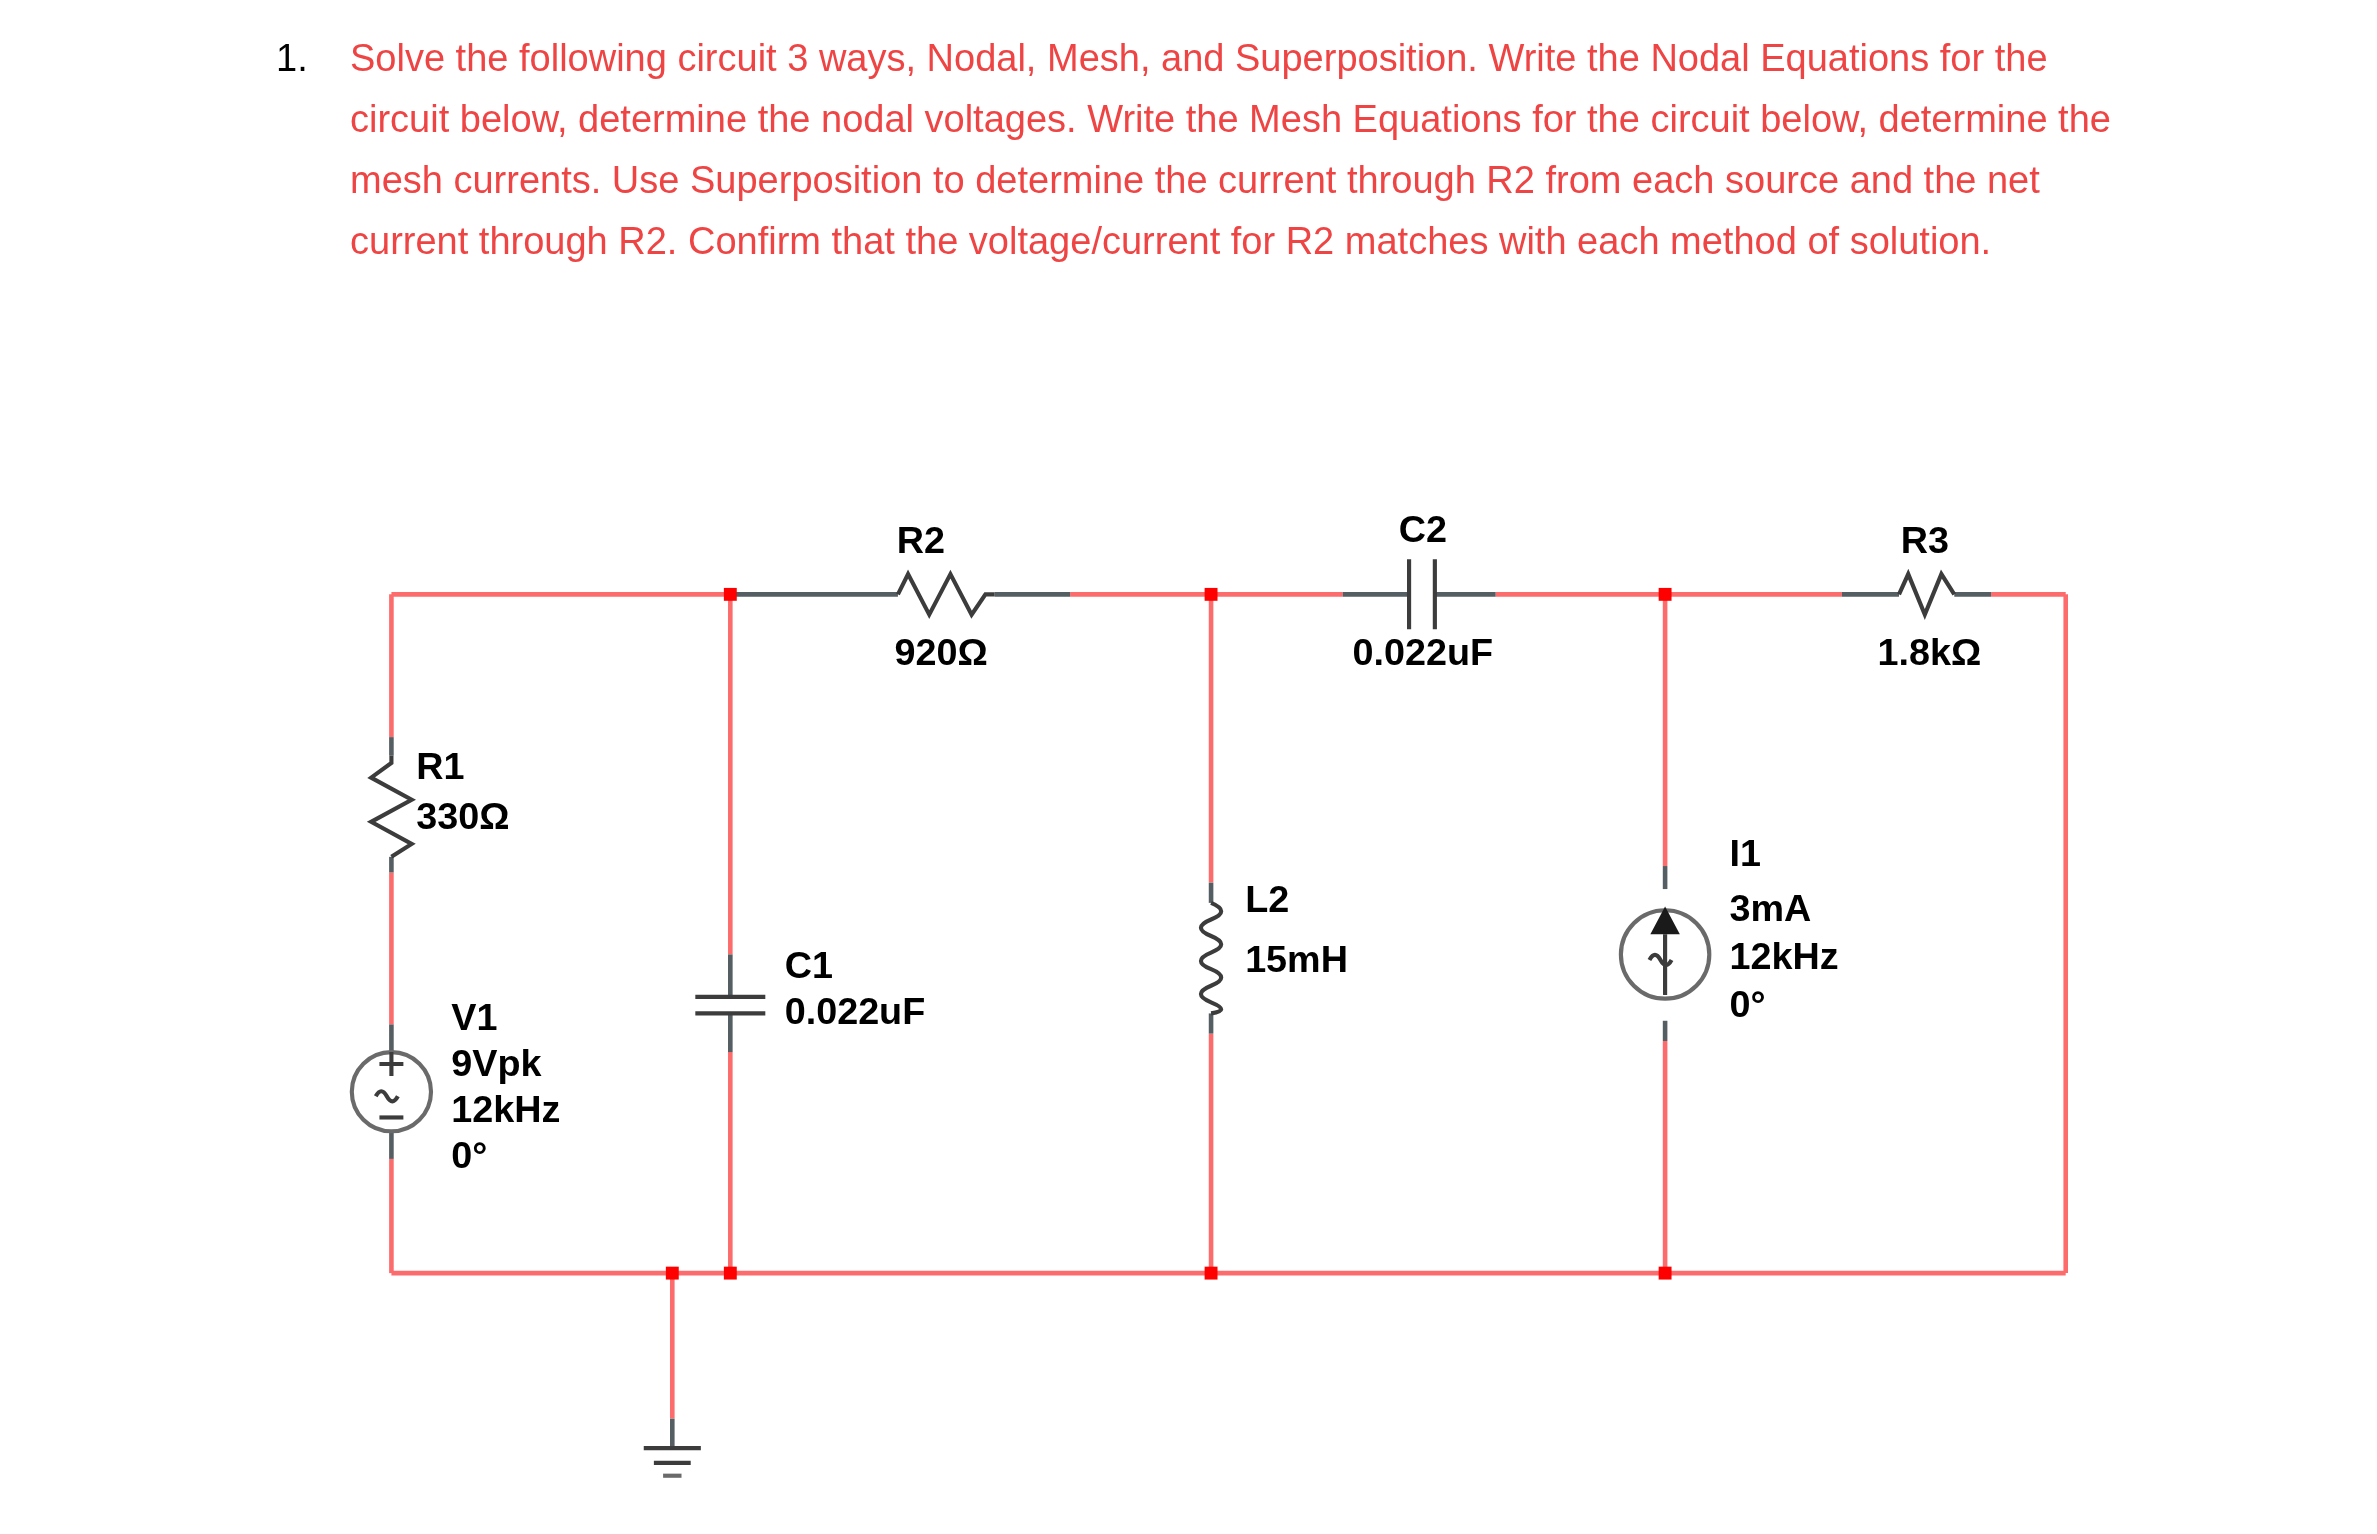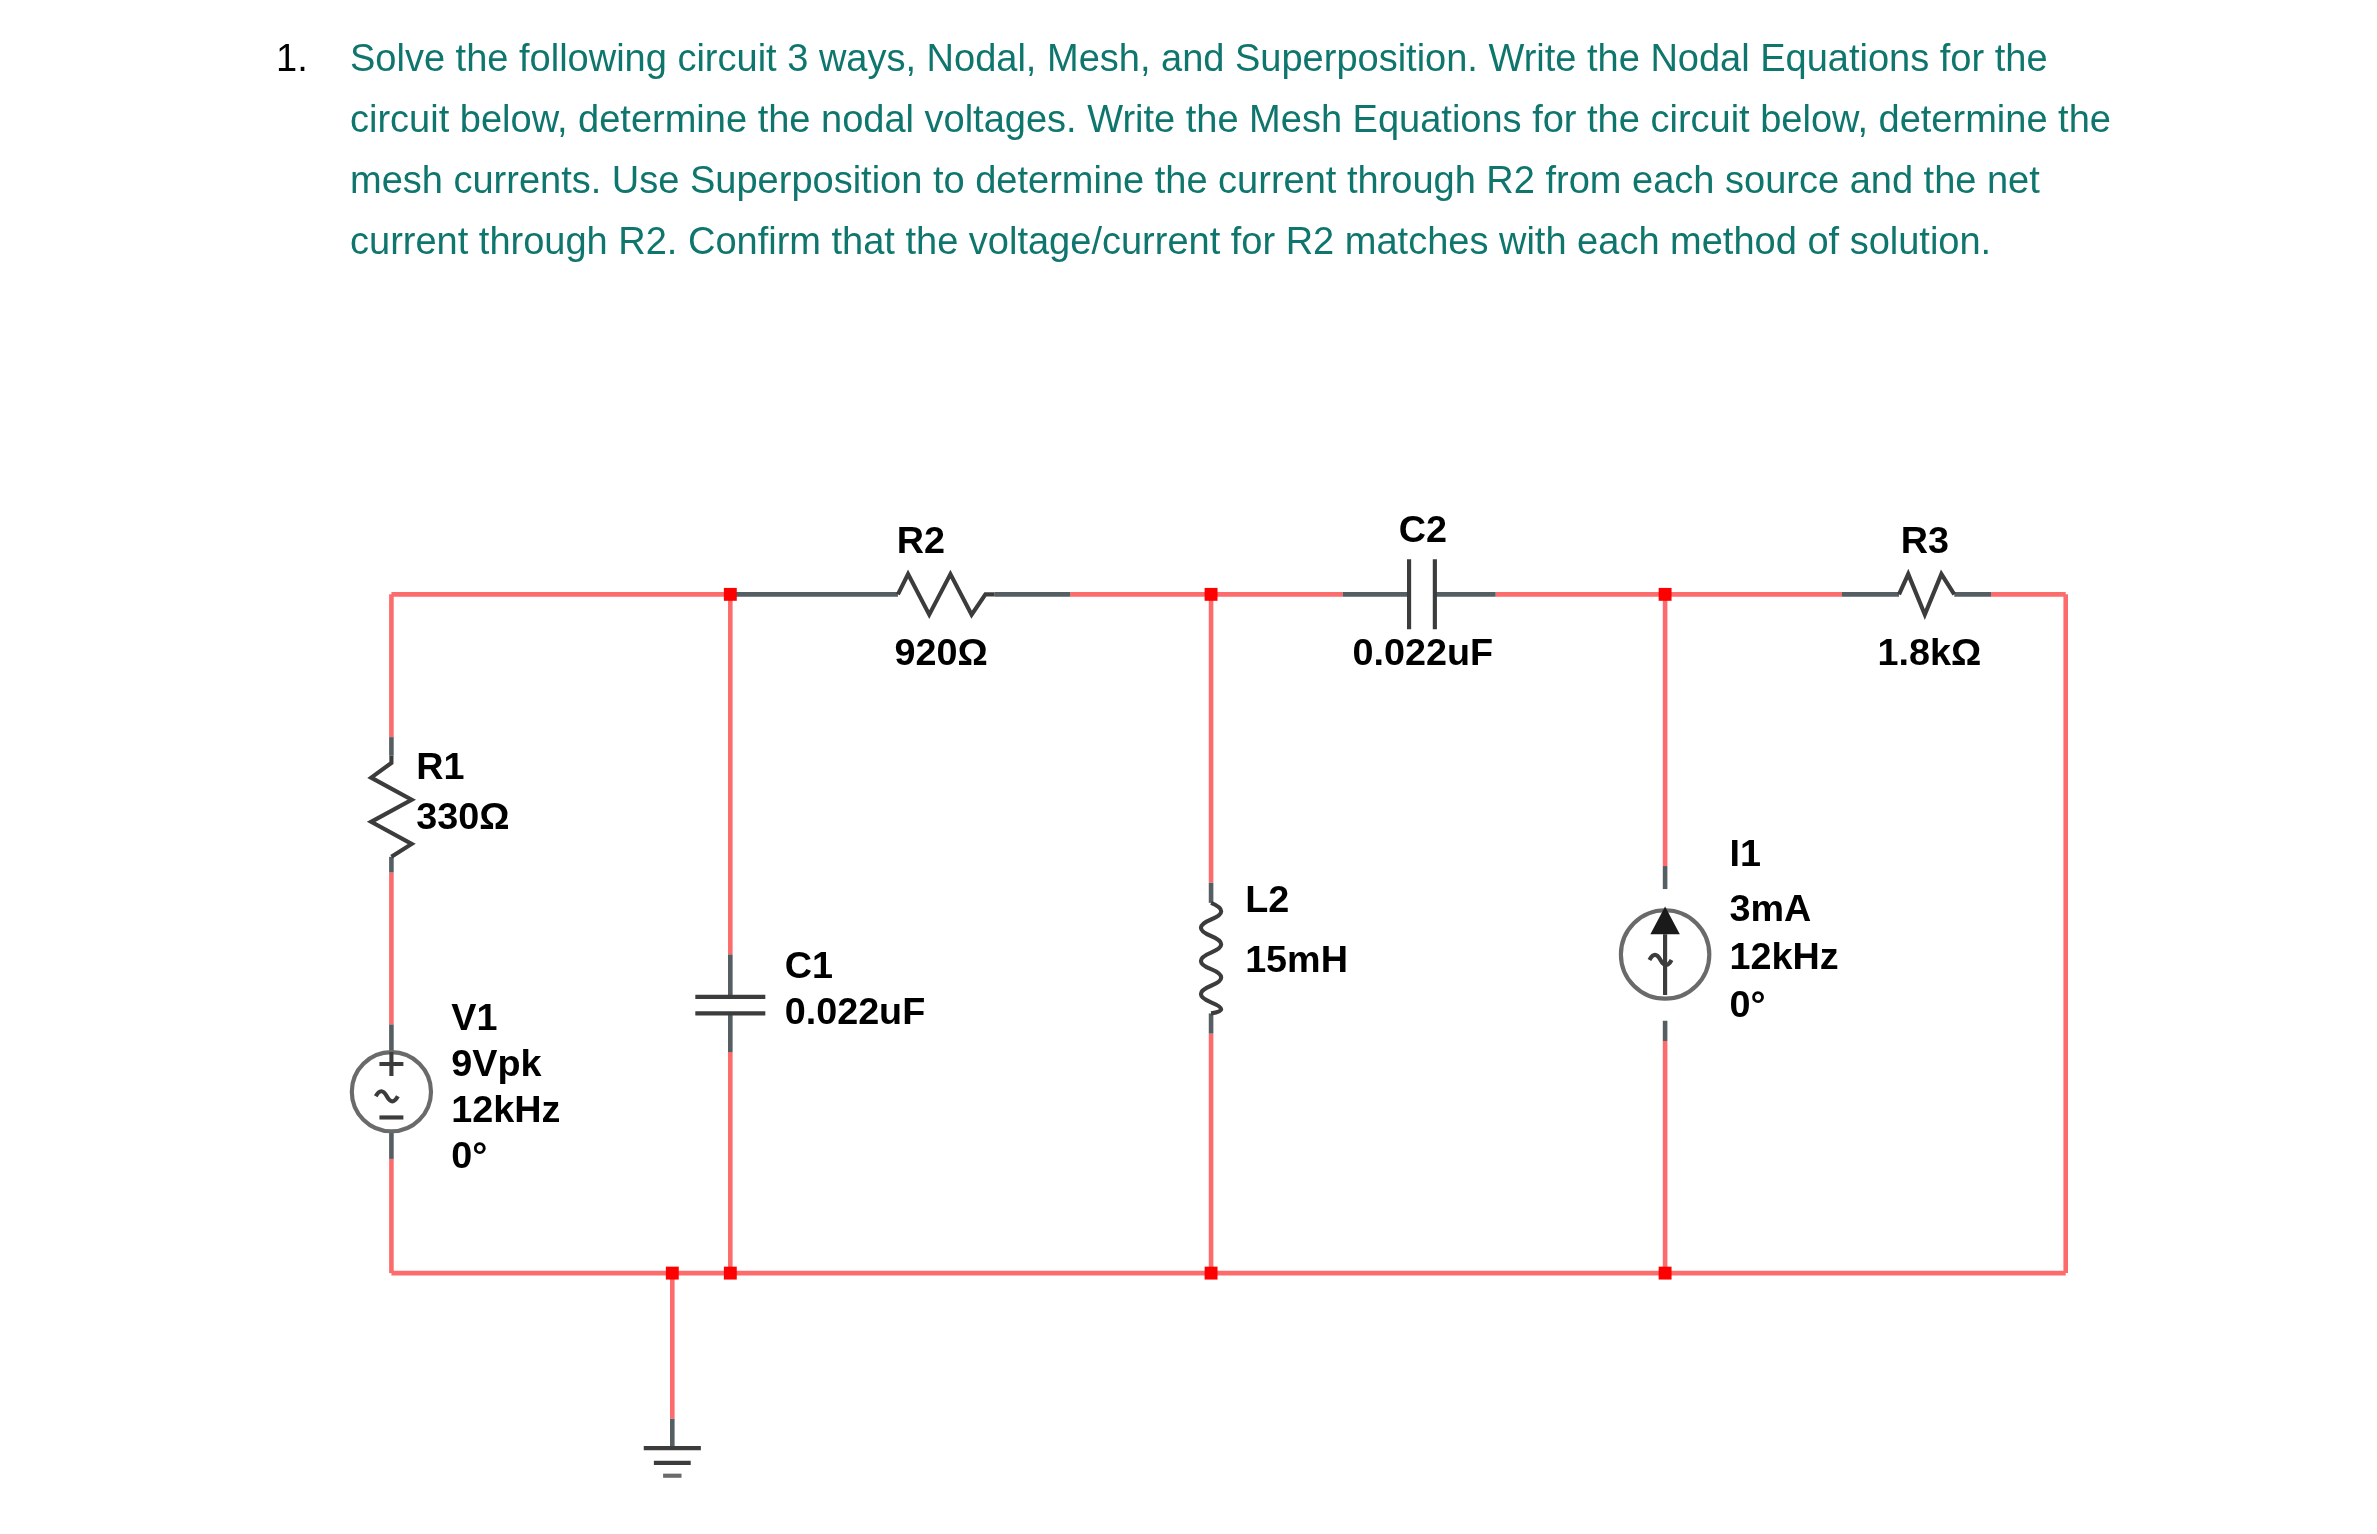--- a/index.html
+++ b/index.html
@@ -35,21 +35,21 @@
     font-size: 38px;
     line-height: 61px;
     font-weight: 400;
     color: #000;
   }
   .problem-text {
     flex: 1 1 auto;
     font-size: 38px;
     line-height: 61px;
     font-weight: 400;
-    color: #0f766e;
+    color: #ef4444;
     max-width: 1778px;
   }
   
   #circuit-wrap {
     position: absolute;
     left: 0;
     top: 0;
     width: 2377px;
     height: 1535px;
     pointer-events: none;

